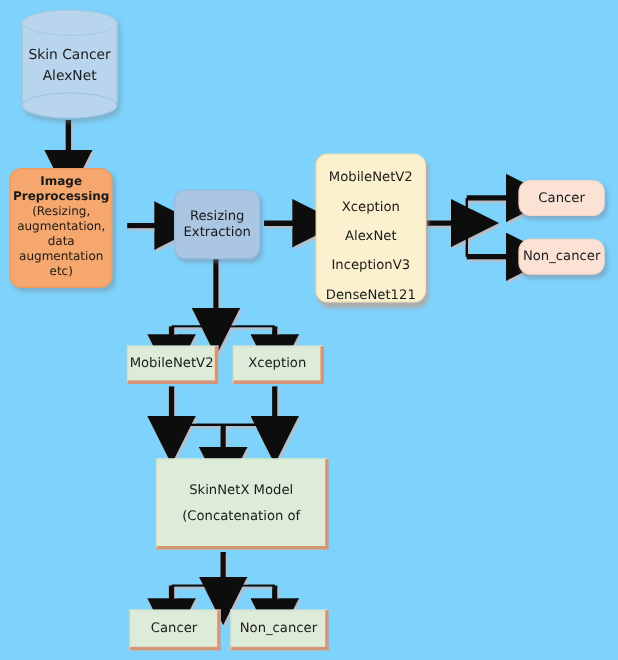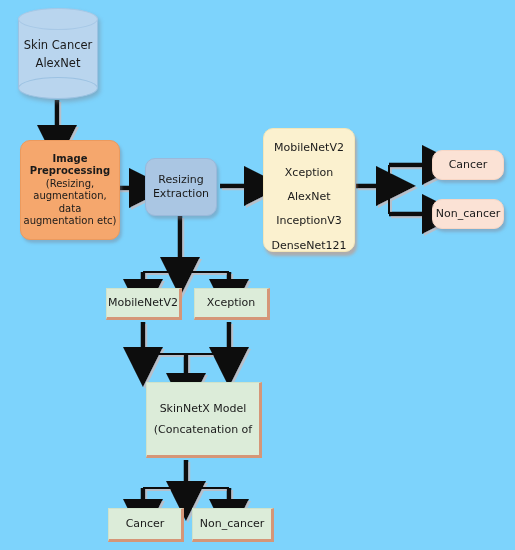--- a/index.html
+++ b/index.html
@@ -126,21 +126,21 @@
   <div class="node cyl" style="left:18px;top:8px;width:80px;height:92px;">
     <div class="body"></div>
     <div class="bot"></div>
     <div class="top"></div>
     <div class="lbl">
       <span>Skin Cancer</span>
       <span class="gap4">AlexNet</span>
     </div>
   </div>
 
-  <div class="node rbox orange" style="left:20px;top:140px;width:100px;height:100px;">
+  <div class="node rbox orange" style="left:8px;top:140px;width:86px;height:100px;">
     <div class="lbl">
       <span class="fs10 t-bold">Image</span>
       <span class="fs10 t-bold">Preprocessing</span>
       <span class="fs10">(Resizing,</span>
       <span class="fs10">augmentation, data</span>
       <span class="fs10">augmentation etc)</span>
     </div>
   </div>
 
   <div class="node rbox blue" style="left:145px;top:158px;width:72px;height:58px;">
@@ -175,21 +175,21 @@
     <div class="lbl">
       <span>MobileNetV2</span>
     </div>
   </div>
   <div class="node gbox" style="left:194px;top:288px;width:76px;height:32px;">
     <div class="lbl">
       <span>Xception</span>
     </div>
   </div>
 
-  <div class="node gbox" style="left:130px;top:382px;width:116px;height:76px;margin-left:16px;">
+  <div class="node gbox" style="left:130px;top:382px;width:144px;height:76px;">
     <div class="lbl">
       <span class="fs11">SkinNetX Model</span>
       <span class="fs11 gap7">(Concatenation of</span>
     </div>
   </div>
 
   <div class="node gbox" style="left:108px;top:508px;width:76px;height:34px;">
     <div class="lbl">
       <span>Cancer</span>
     </div>

